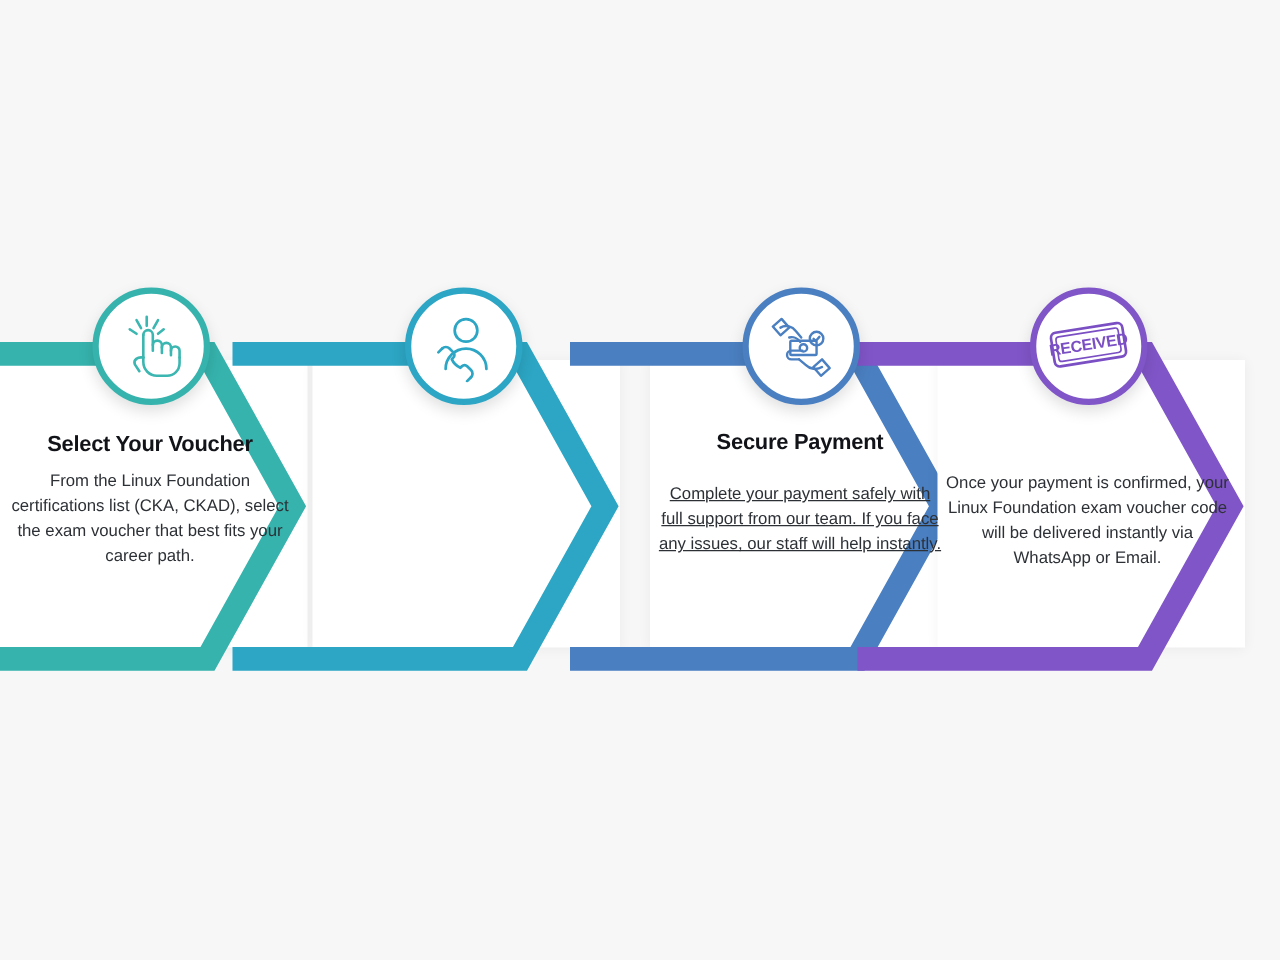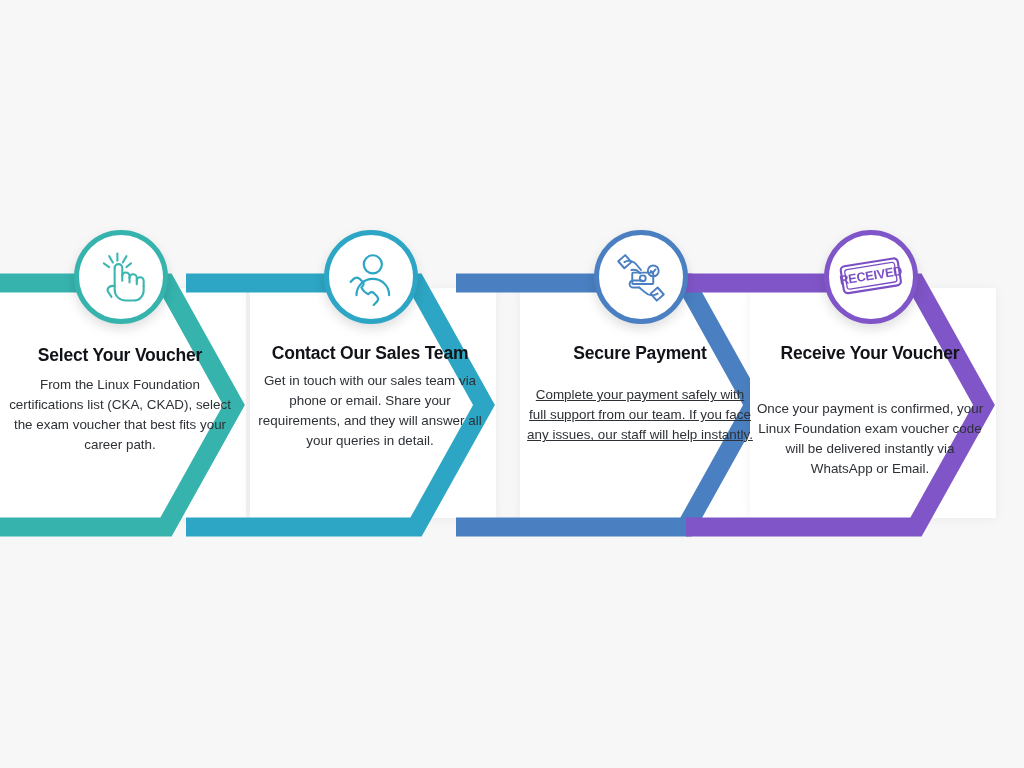--- a/index.html
+++ b/index.html
@@ -168,24 +168,20 @@
 
           <path d="M13 34 a4.5 4.5 0 0 1 6.4 0 l3.4 3.4 a3.2 3.2 0 0 1 0 4.6 l-1.4 1.4
                    a15 15 0 0 0 7.6 7.6 l1.4 -1.4 a3.2 3.2 0 0 1 4.6 0 l3.4 3.4
                    a4.5 4.5 0 0 1 0 6.4"></path>
           <path d="M13 34 l-3.4 3.4"></path>
           <path d="M38.4 59.4 l-3.4 3.4"></path>
         </svg>
       </span>
     </div>
 
-    <div class="step-text">
-      <h3 class="step-title">Contact Our Sales Team</h3>
-      <p class="step-desc">Get in touch with our sales team via phone or email. Share your requirements, and they will answer all your queries in detail.</p>
-    </div>
   </div>
 
   <div class="step step-3">
     <div class="step-card"></div>
 
     <svg class="chevron-svg" viewBox="0 0 282 250">
       <polyline points="-60,3 170,3 238,125 170,247 -60,247" fill="none" stroke="#4a7fc1" stroke-width="19" stroke-linejoin="miter" stroke-linecap="butt"></polyline>
     </svg>
 
     <div class="icon-badge" style="border:5px solid #4a7fc1;">
@@ -228,18 +224,17 @@
           <g transform="rotate(-9 40 27)">
             <rect x="5" y="9" width="70" height="33" rx="5" ry="5" fill="none" stroke="#7b4fc4" stroke-width="2.6"></rect>
             <rect x="9.5" y="13.5" width="61" height="24" rx="3" ry="3" fill="none" stroke="#7b4fc4" stroke-width="1.6"></rect>
             <text x="40" y="30.5" text-anchor="middle" font-family="&quot;Liberation Sans&quot;, sans-serif" font-size="15.5" font-weight="bold" fill="#7b4fc4" letter-spacing="-0.3">RECEIVED</text>
           </g>
         </svg>
       </span>
     </div>
 
     <div class="step-text">
-      <h3 class="step-title">Receive Your Voucher</h3>
       <p class="step-desc">Once your payment is confirmed, your Linux Foundation exam voucher code will be delivered instantly via WhatsApp or Email.</p>
     </div>
   </div>
 
 </div>
 
 </body></html>

